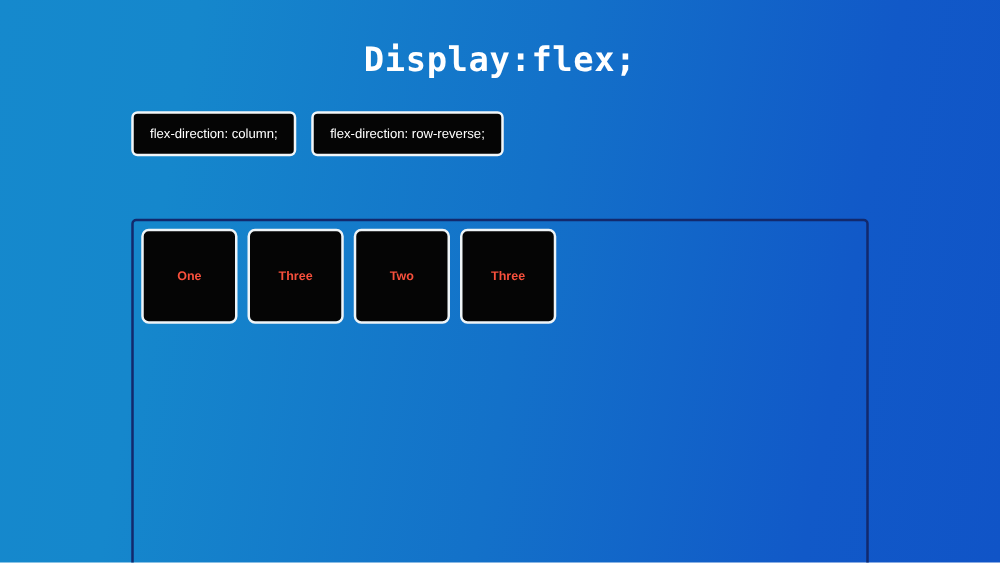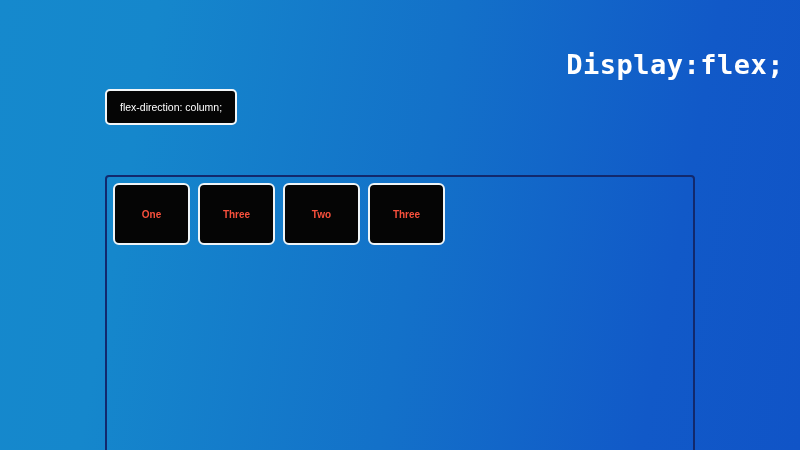--- a/index.html
+++ b/index.html
@@ -8,23 +8,23 @@
   }
   body {
     width: 800px;
     height: 450px;
     overflow: hidden;
     background: linear-gradient(100deg, #1589cd 0%, #1587cc 18%, #1371c9 52%, #1159c8 82%, #1054c7 100%);
     font-family: "Liberation Sans", sans-serif;
     position: relative;
   }
   #page-title {
-    margin: 16px;
+    margin: 0;
     padding-top: 35px;
-    text-align: right;
+    text-align: center;
     color: #ffffff;
     font-family: "DejaVu Sans Mono", "Liberation Mono", monospace;
     font-size: 27px;
     font-weight: 700;
     letter-spacing: 0.5px;
     line-height: 1;
   }
   #button-bar {
     position: absolute;
     left: 105px;
@@ -64,21 +64,21 @@
     box-sizing: border-box;
     display: flex;
     flex-direction: row;
     align-items: flex-start;
     justify-content: flex-start;
     padding: 6px;
     gap: 8px;
   }
   .flex-item {
     width: 77px;
-    height: 62px;
+    height: 76px;
     background: #050505;
     border: 2px solid #eef4f7;
     border-radius: 6px;
     box-sizing: border-box;
     display: flex;
     align-items: center;
     justify-content: center;
     color: #f8503c;
     font-family: "Liberation Sans", sans-serif;
     font-size: 10px;
@@ -86,20 +86,21 @@
     flex: 0 0 auto;
   }
 </style>
 </head>
 <body>
 
 <h1 id="page-title">Display:flex;</h1>
 
 <div id="button-bar">
     <button class="direction-button">flex-direction: column;</button>
+    <button class="direction-button">flex-direction: row-reverse;</button>
   </div>
 
 <div id="flex-container" style="flex-direction: row;">
     <div class="flex-item">One</div>
     <div class="flex-item">Three</div>
     <div class="flex-item">Two</div>
     <div class="flex-item">Three</div>
   </div>
 
 </body></html>

